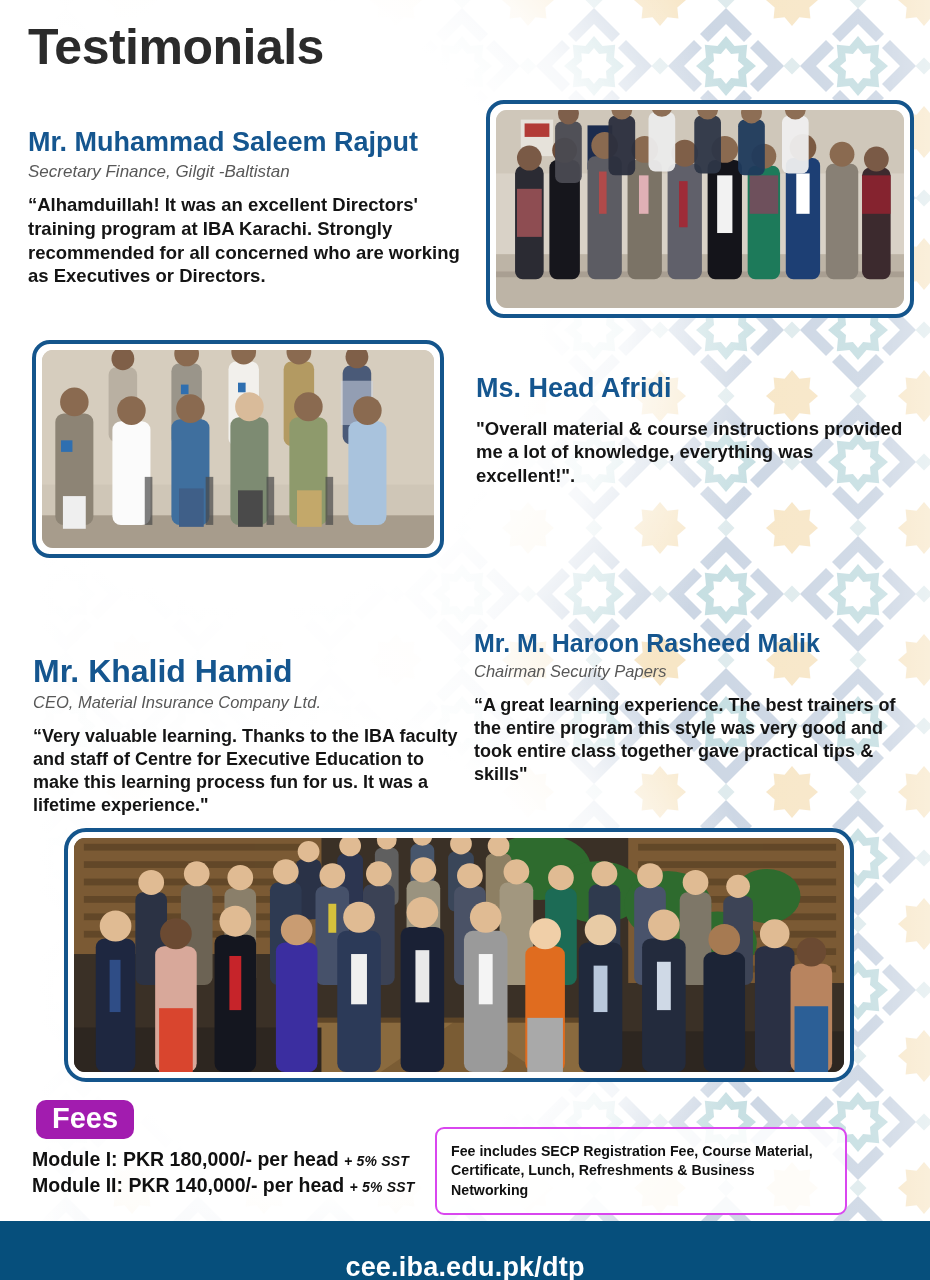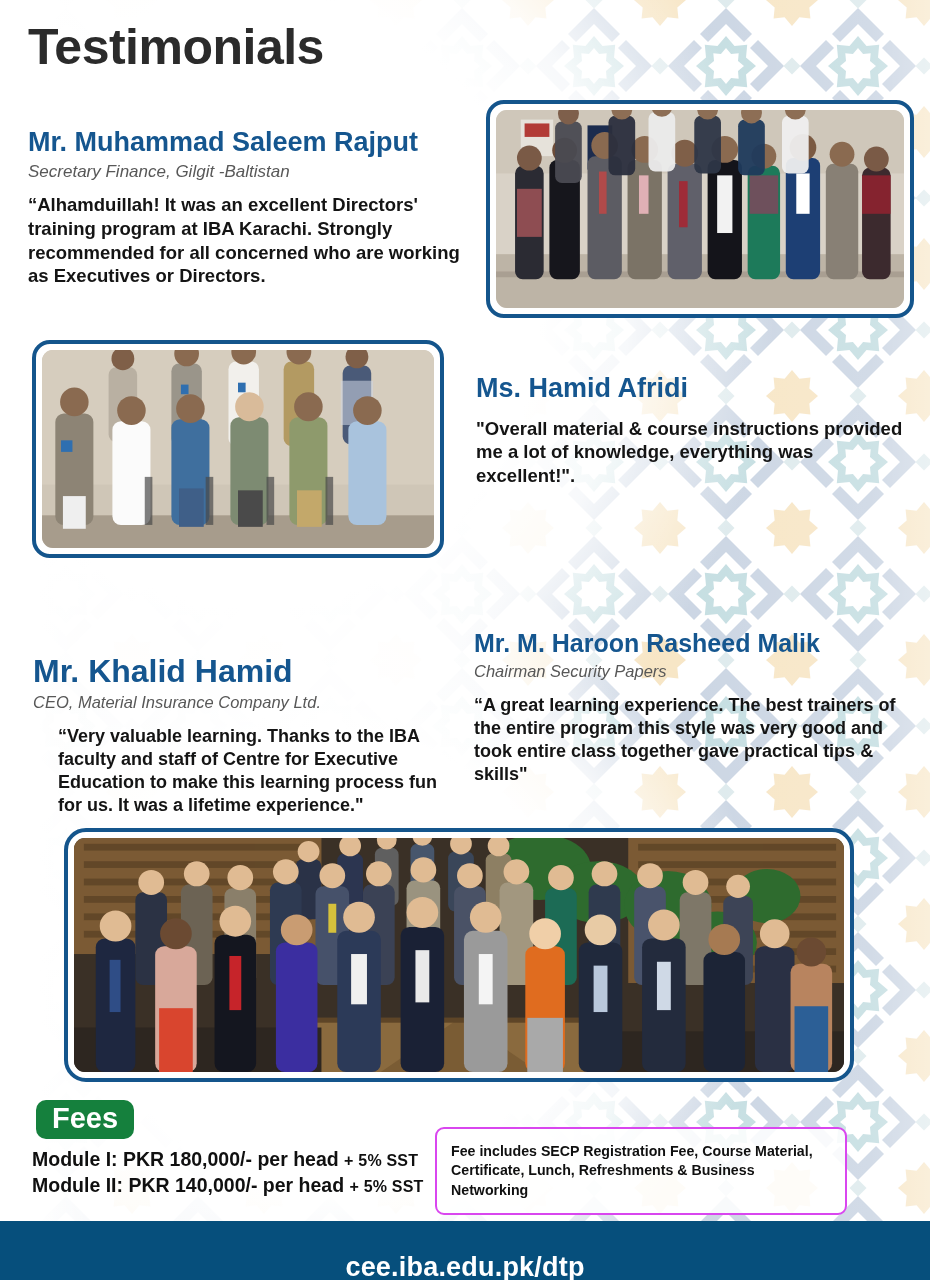--- a/index.html
+++ b/index.html
@@ -95,33 +95,33 @@
   #t1 .t-quote { font-size: 18.5px; margin-top: 11px; }
 
   #t2 { left: 476px; top: 374px; width: 430px; }
   #t2 .t-name { font-size: 27px; }
   #t2 .t-role { font-size: 17px; }
   #t2 .t-quote { font-size: 18.5px; margin-top: 13px; }
 
   #t3 { left: 33px; top: 626px; width: 430px; }
   #t3 .t-name { font-size: 32px; margin-top: 28px; }
   #t3 .t-role { font-size: 16.5px; }
-  #t3 .t-quote { font-size: 18px; margin-top: 12px; margin-left: 25px; }
+  #t3 .t-quote { font-size: 18px; margin-top: 12px; }
 
   #t4 { left: 474px; top: 630px; width: 440px; }
   #t4 .t-name { font-size: 25px; }
   #t4 .t-role { font-size: 16.5px; }
   #t4 .t-quote { font-size: 18px; margin-top: 12px; }
 
   
   #fees-badge {
     position: absolute;
     left: 36px;
     top: 1100px;
-    background: #15803d;
+    background: #a21caf;
     color: #ffffff;
     font-size: 29px;
     font-weight: bold;
     border-radius: 10px;
     padding: 2px 16px 5px 16px;
     line-height: 1.12;
   }
   #fees-lines {
     position: absolute;
     left: 32px;
@@ -129,23 +129,24 @@
     width: 400px;
   }
   .fee-line {
     font-size: 19.5px;
     font-weight: bold;
     color: #101010;
     line-height: 1.35;
     white-space: nowrap;
   }
   .fee-sst {
-    font-size: 16px;
+    font-size: 14px;
     font-weight: bold;
     letter-spacing: 0.2px;
+    font-style: italic;
   }
   #fees-note {
     position: absolute;
     left: 435px;
     top: 1127px;
     width: 412px;
     box-sizing: border-box;
     border: 2px solid #d946ef;
     border-radius: 9px;
     background: rgba(255,255,255,0.86);
@@ -385,21 +386,21 @@
           <rect x="108" y="132" width="8" height="50"></rect>
             <rect x="172" y="132" width="8" height="50"></rect>
           <rect x="236" y="132" width="8" height="50"></rect>
             <rect x="298" y="132" width="8" height="50"></rect>
         </g>
       </svg>
     </div>
   </div>
 
   <div class="testimonial" id="t2">
-    <div class="t-name">Ms. Hamid Afridi</div>
+    <div class="t-name">Ms. Head Afridi</div>
     <div class="t-quote">"Overall material &amp; course instructions provided me a lot of knowledge, everything was excellent!".</div>
   </div>
 
   <div class="testimonial" id="t3">
     <div class="t-name">Mr. Khalid Hamid</div>
     <div class="t-role">CEO, Material Insurance Company Ltd.</div>
     <div class="t-quote">“Very valuable learning. Thanks to the IBA faculty and staff of Centre for Executive Education to make this learning process fun for us. It was a lifetime experience."</div>
   </div>
 
   <div class="testimonial" id="t4">

